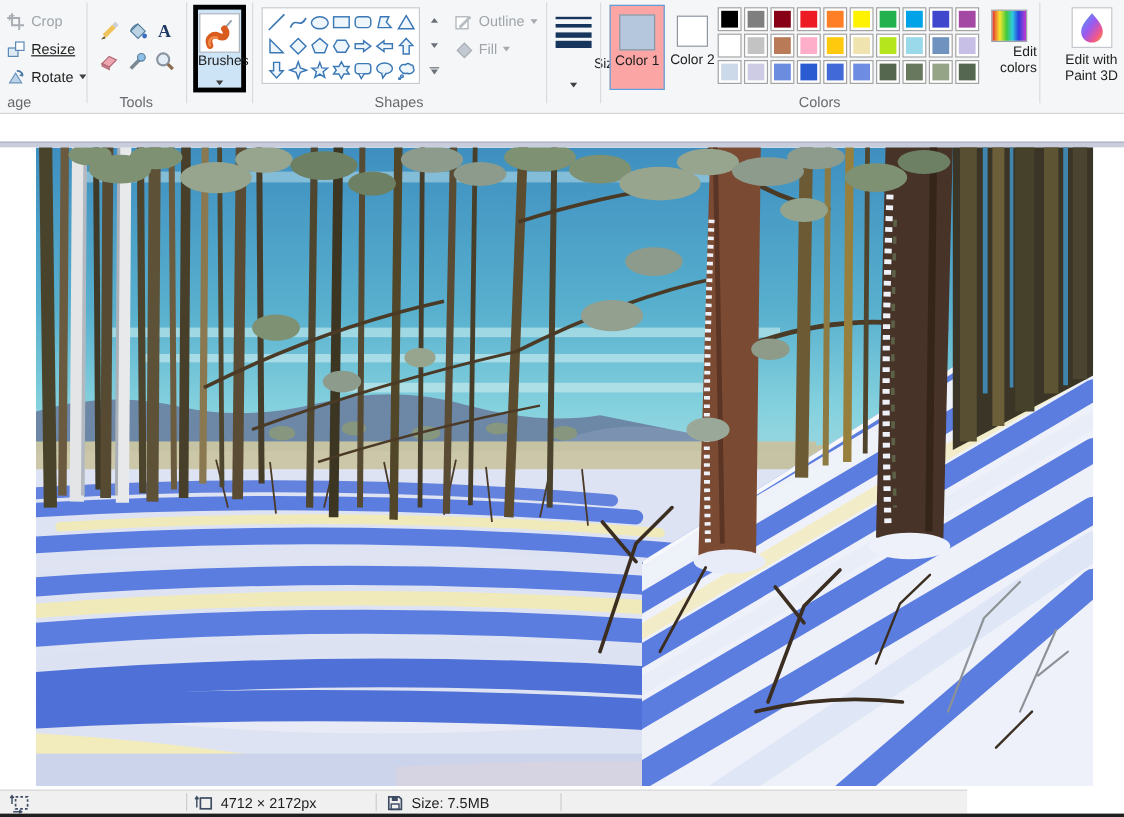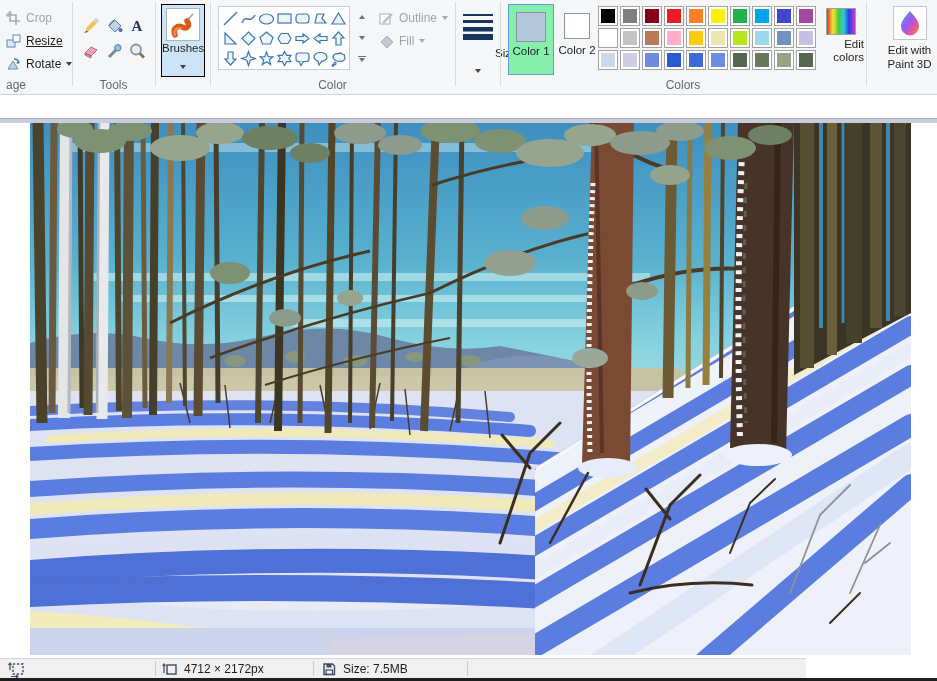--- a/index.html
+++ b/index.html
@@ -20,21 +20,21 @@
 
   
   .tgroup { position:absolute; left:72px; top:0; width:83px; height:95px; }
   .tool-grid { position:absolute; left:8px; top:14px; width:68px; display:grid;
                grid-template-columns:repeat(3,22px); grid-auto-rows:24px; gap:1px; }
   .tool { display:flex; align-items:center; justify-content:center; }
 
   
   .bgroup { position:absolute; left:155px; top:0; width:55px; height:95px; }
   .brushes-btn { position:absolute; left:6px; top:4px; width:44px; height:73px;
-                 background:#cde4f7; border:1px solid #000000; text-align:center; }
+                 background:#cde4f7; border:4px solid #000000; text-align:center; }
   .brush-tile { margin:3px auto 1px auto; width:34px; height:33px; background:#fff;
                 border:1px solid #aab4bd; display:flex; align-items:center; justify-content:center; }
   .brushes-label { font-size:11.5px; color:#1e1e1e; line-height:13px; }
 
   
   .sgroup { position:absolute; left:210px; top:0; width:245px; height:95px; }
   .shape-box { position:absolute; left:8px; top:6px; width:132px; height:64px; background:#fff;
                border:1px solid #c6ccd2; display:grid; grid-template-columns:repeat(7,18px);
                grid-auto-rows:20px; padding:1px 2px; }
   .shape-cell { display:flex; align-items:center; justify-content:center; }
@@ -52,21 +52,21 @@
 
   
   .zgroup { position:absolute; left:455px; top:0; width:45px; height:95px; }
   .size-btn { position:absolute; left:4px; top:4px; width:38px; height:73px; text-align:center; }
   .size-label { font-size:11.5px; color:#1e1e1e; margin-top:3px;margin-left:36px; }
 
   
   .cgroup { position:absolute; left:500px; top:0; width:366px; height:95px; }
   .colorbtn { position:absolute; top:4px; width:46px; height:71px; text-align:center; font-size:11.5px;
               color:#1e1e1e; line-height:13px; }
-  .colorbtn.sel { background:#86efac; border:1px solid #5ba0dd; }
+  .colorbtn.sel { background:#fca5a5; border:1px solid #5ba0dd; }
   .swatch-big { width:30px; height:30px; margin:7px auto 3px auto; border:1px solid #8d959e; }
   .swatch-sm  { width:26px; height:26px; margin:9px auto 5px auto; border:1px solid #8d959e; }
   .palette { position:absolute; left:97px; top:5px; width:222px; display:grid;
              grid-template-columns:repeat(10,22px); grid-auto-rows:22px; }
   .sw { width:20px; height:20px; margin:1px; background:#fff; border:1px solid #a3a3a3; padding:2px; }
   .sw > i { display:block; width:14px; height:14px; }
   .editcolors { position:absolute; left:318px; top:4px; width:46px; height:71px; text-align:right;
                 font-size:11.5px; color:#1e1e1e; line-height:13px; }
   .rainbow { width:30px; height:27px; margin:4px auto 3px auto; border:1px solid #9aa0a6;
              background:linear-gradient(90deg,#e63030,#f5e62e 22%,#41c93e 42%,#2ec9e0 60%,#2a3fe0 78%,#c53ad2); }
@@ -322,21 +322,21 @@
         <span>Outline</span>
         <span class="caret gray"></span>
       </div>
       <div class="of-btn" style="top:31px;">
         <svg width="16" height="16">
           <path d="M3,9 L9,3 L15,9 L9,15 Z" fill="#c3c9d0" stroke="#a9aeb5"></path>
         </svg>
         <span>Fill</span>
         <span class="caret gray"></span>
       </div>
-      <div class="group-label" style="left:0; width:245px;">Color</div>
+      <div class="group-label" style="left:0; width:245px;">Shapes</div>
     </div>
 
     <div class="vsep" style="left:455px;"></div>
 
     <div class="zgroup">
       <div class="size-btn">
         <svg width="32" height="28" style="margin-top:8px;">
           <rect x="1" y="2" width="30" height="2" fill="#17365d"></rect>
           <rect x="1" y="8" width="30" height="3" fill="#17365d"></rect>
           <rect x="1" y="15" width="30" height="4.5" fill="#17365d"></rect>

